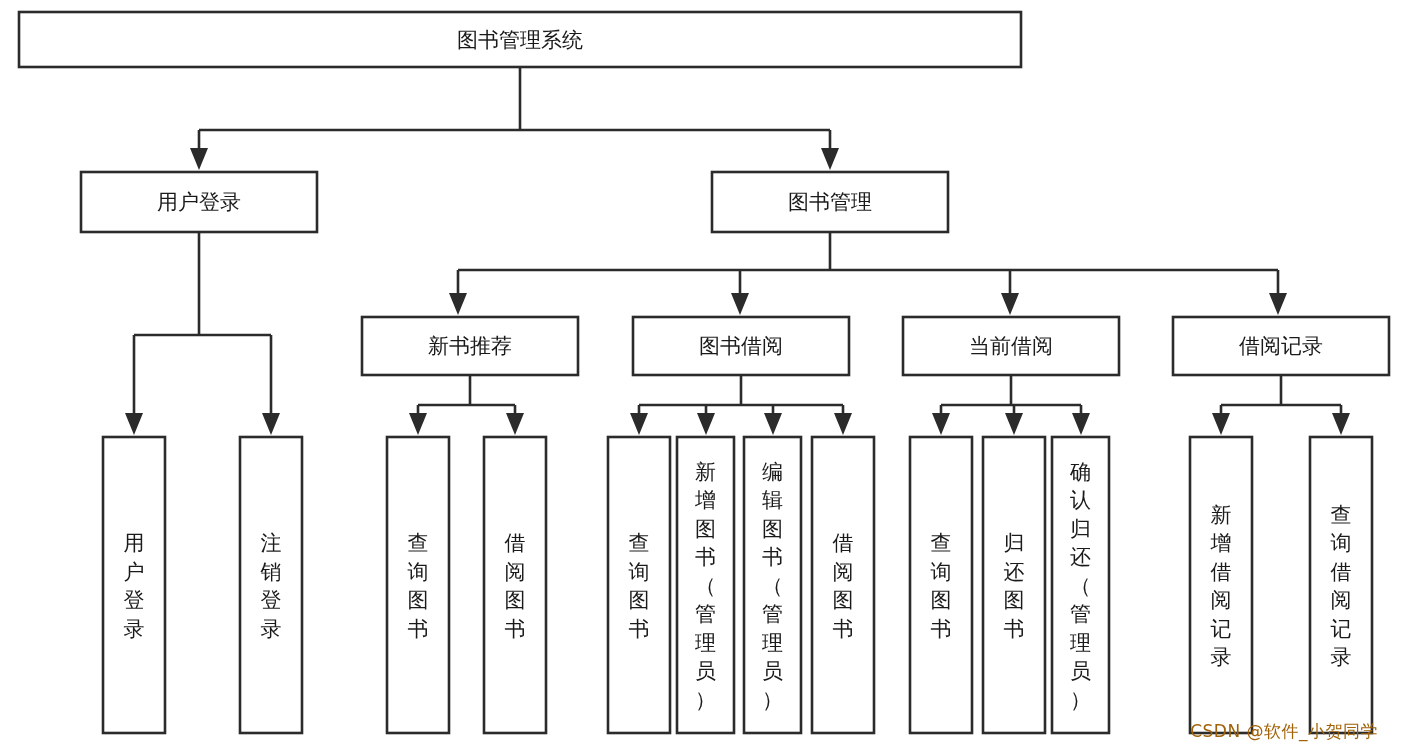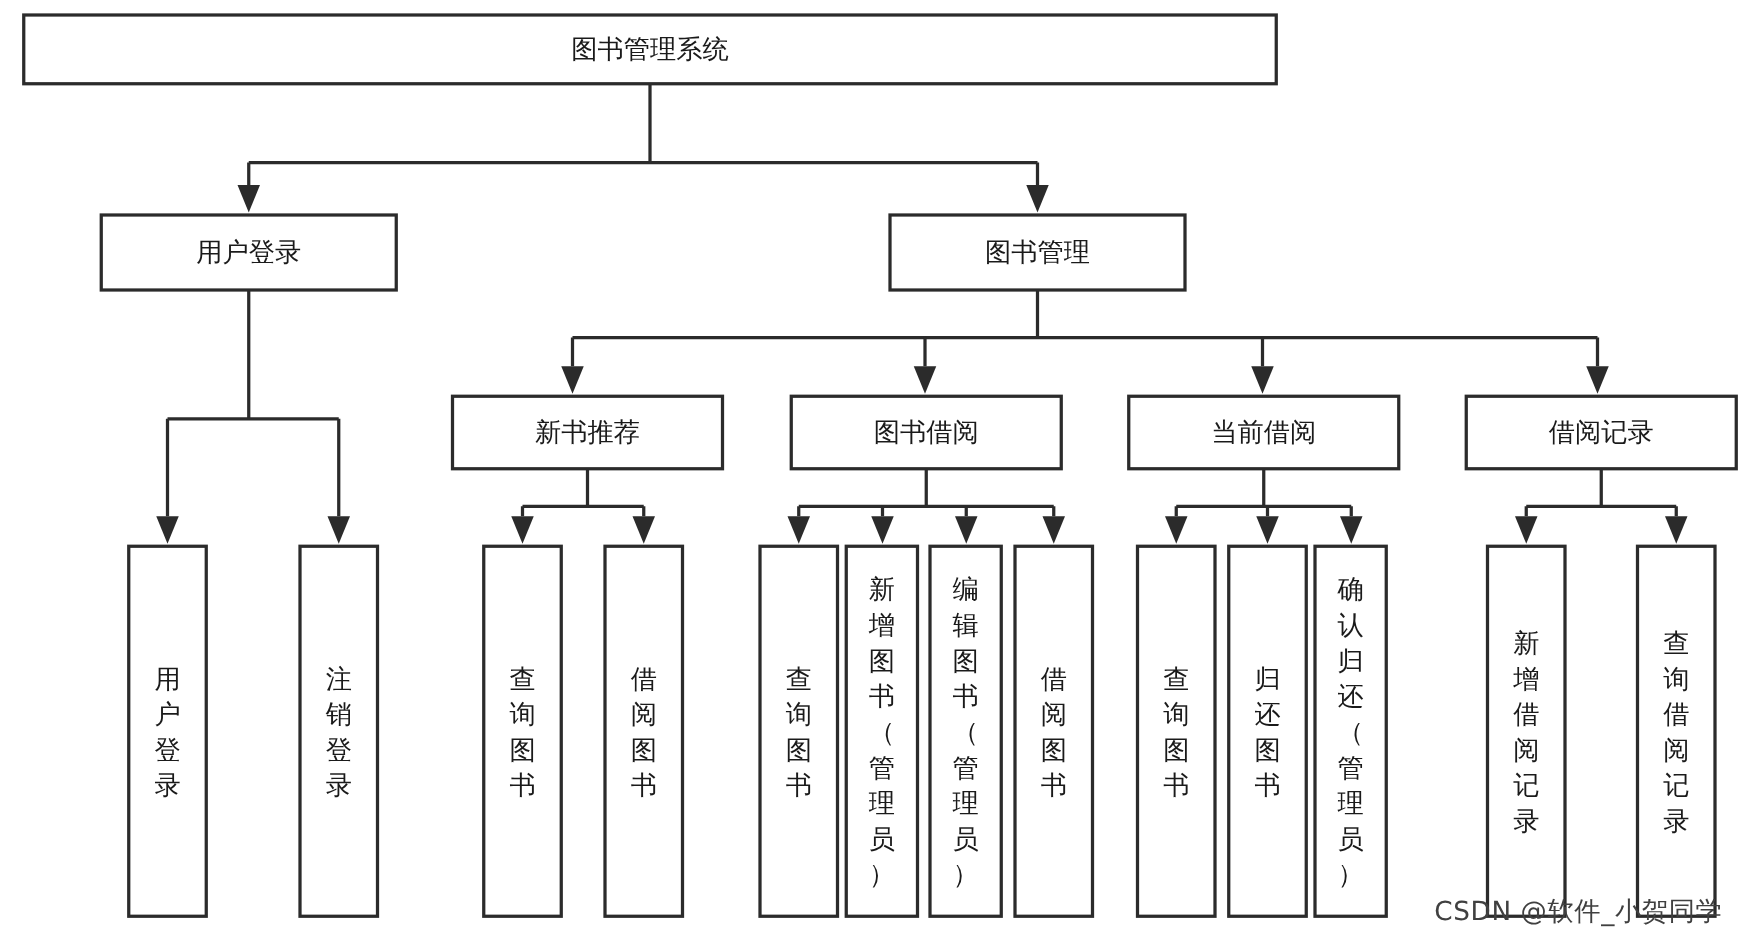--- a/index.html
+++ b/index.html
@@ -54,22 +54,22 @@
   }
   .arrow-head {
     fill: #2b2b2b;
     stroke: none;
   }
   .watermark {
     position: absolute;
     right: 10px;
     bottom: 4px;
     font-family: "DejaVu Sans", "Liberation Sans", sans-serif;
-    font-size: 21px;
-    color: #404040;
+    font-size: 17px;
+    color: #a16207;
     letter-spacing: 0.5px;
     white-space: nowrap;
     user-select: none;
   }
 </style>
 </head>
 <body>
 
 <div id="diagram-root">
 

